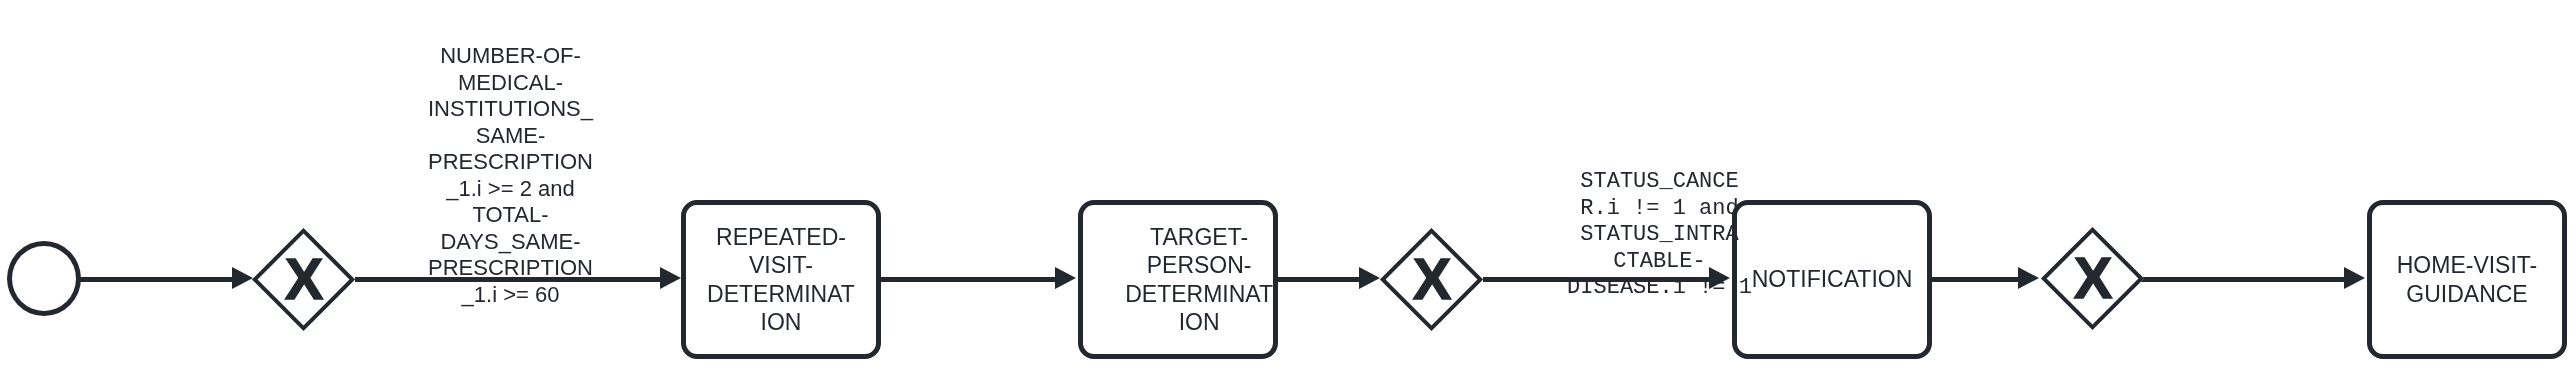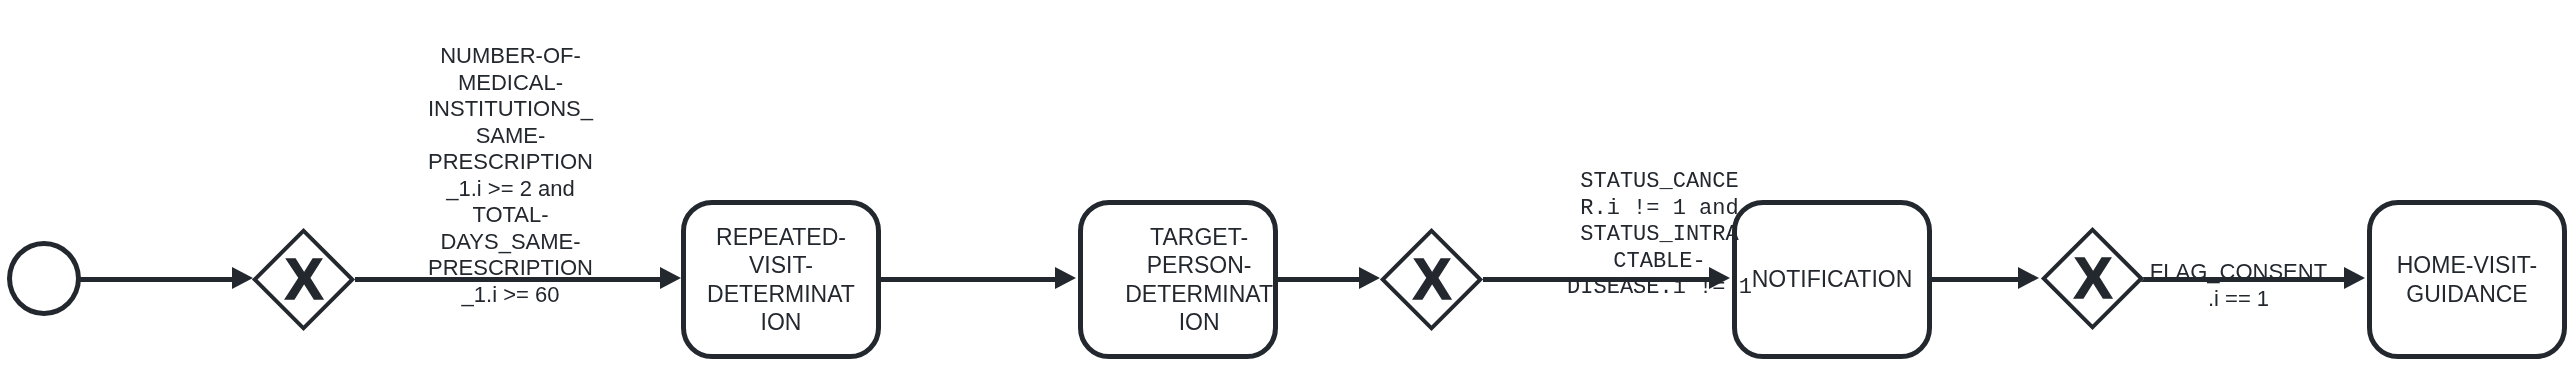--- a/index.html
+++ b/index.html
@@ -22,21 +22,21 @@
     border-radius: 50%;
     box-sizing: border-box;
     background: #ffffff;
   }
 
   .task {
     position: absolute;
     top: 200px;
     width: 200px; height: 159px;
     border: 5.3px solid #23272e;
-    border-radius: 31px;
+    border-radius: 16px;
     box-sizing: border-box;
     background: #ffffff;
     display: flex;
     align-items: center;
     justify-content: center;
   }
   .task-label {
     font-size: 23px;
     line-height: 28.4px;
     text-align: center;
@@ -194,17 +194,15 @@
 _1.i &gt;= 2 and
 TOTAL-
 DAYS_SAME-
 PRESCRIPTION
 _1.i &gt;= 60</div>
   <div class="edge-label" id="condition-2">STATUS_CANCE
 R.i != 1 and
 STATUS_INTRA
 CTABLE-
 DISEASE.i != 1</div>
-  <div class="edge-label" id="condition-3">FLAG_CONSENT
-.i == 1</div>
 
 </div>
 
 
 </body></html>

